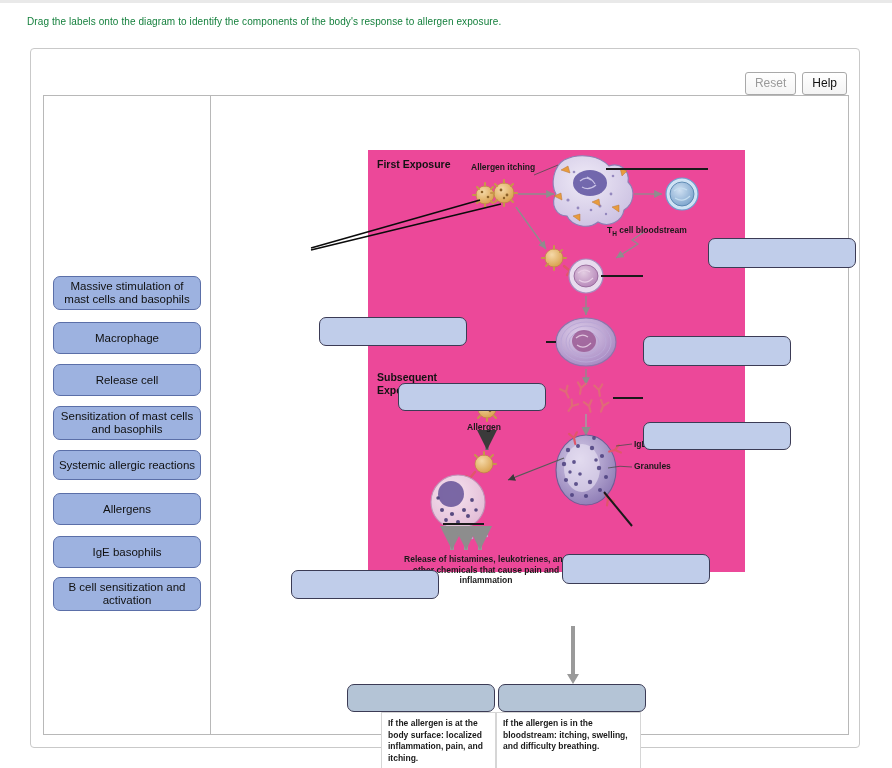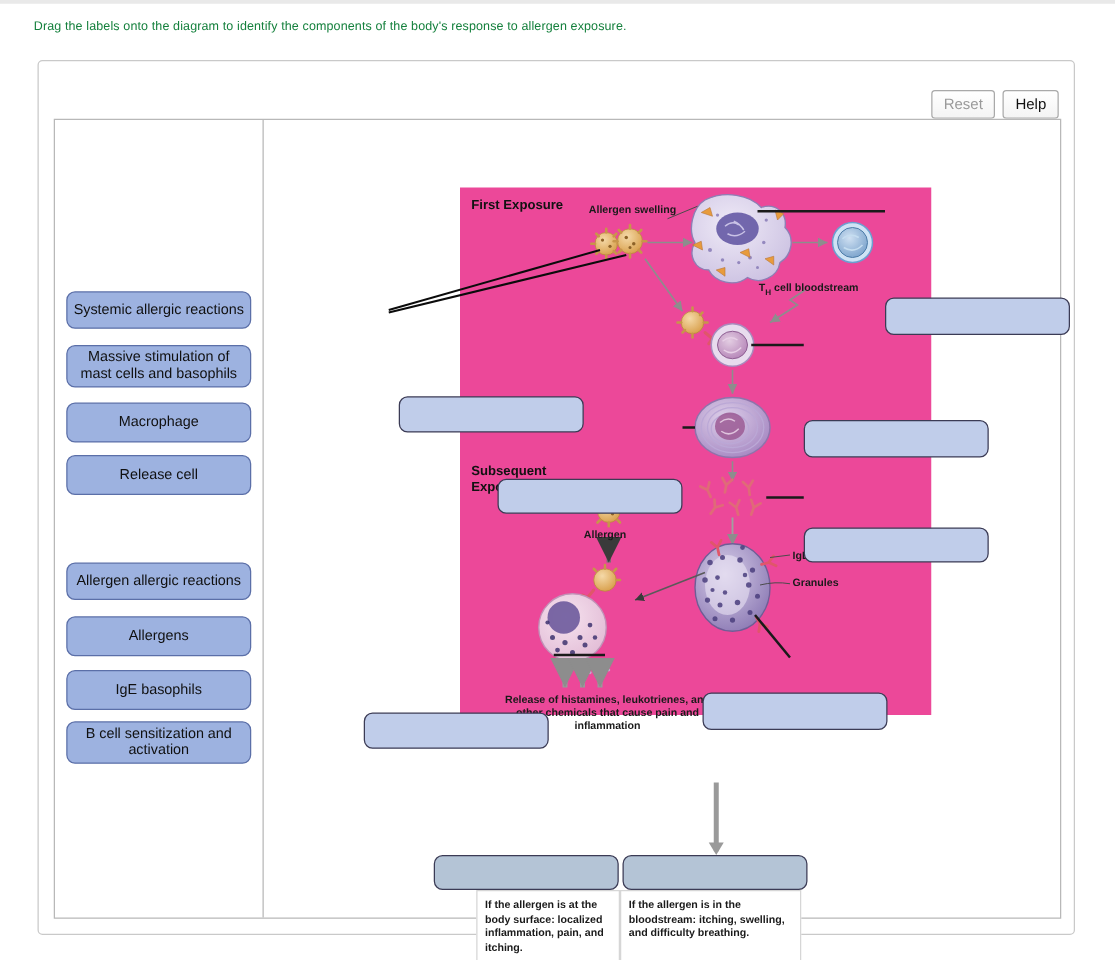--- a/index.html
+++ b/index.html
@@ -153,25 +153,25 @@
 <div id="panel">
 
   <div id="toolbar">
     <button class="tbtn disabled">Reset</button>
     <button class="tbtn">Help</button>
   </div>
 
   <div id="workarea">
 
     <div id="bank">
-        <div class="chip" style="top: 137px; height: 30px;">Systemic allergic reactions</div>
         <div class="chip" style="top: 180px; height: 34px;">Massive stimulation of mast cells and basophils</div>
         <div class="chip" style="top: 226px; height: 32px;">Macrophage</div>
         <div class="chip" style="top: 268px; height: 32px;">Release cell</div>
-        <div class="chip" style="top: 354px; height: 30px;">Allergen allergic reactions</div>
+        <div class="chip" style="top: 310px; height: 34px;">Sensitization of mast cells and basophils</div>
+        <div class="chip" style="top: 354px; height: 30px;">Systemic allergic reactions</div>
         <div class="chip" style="top: 397px; height: 32px;">Allergens</div>
         <div class="chip" style="top: 440px; height: 32px;">IgE basophils</div>
         <div class="chip" style="top: 481px; height: 34px;">B cell sensitization and activation</div>
       </div>
     <div id="divider"></div>
 
     <div id="canvas">
 
       <div id="diagram">
 
@@ -457,21 +457,21 @@
           <g stroke="#0b0b0b" stroke-width="1.6" fill="none">
             <line x1="112" y1="50" x2="-57" y2="98"></line>
             <line x1="133" y1="54" x2="-57" y2="100"></line>
           </g>
           <line x1="166" y1="25" x2="190" y2="15" stroke="#4b4b4b" stroke-width="0.8"></line>
         </svg>
 
         <div class="hdr" style="left:9px; top:8px;">First Exposure</div>
         <div class="hdr" style="left:9px; top:221px; width:70px;">Subsequent Exposure</div>
 
-        <div class="lbl" style="left:103px; top:12px;">Allergen swelling</div>
+        <div class="lbl" style="left:103px; top:12px;">Allergen itching</div>
 
         <div class="lbl" style="left:239px; top:75px;">
           <span>T</span><sub style="font-size:6.5px;">H</sub>&nbsp;<span>cell bloodstream</span>
         </div>
 
         <div class="lbl" style="left:99px; top:272px;">Allergen</div>
         <div class="lbl" style="left:266px; top:289px;">IgE</div>
         <div class="lbl" style="left:266px; top:311px;">Granules</div>
 
         <div class="lbl multi" style="left:28px; top:404px; width:180px;">Release of histamines, leukotrienes, and other chemicals that cause pain and inflammation</div>

